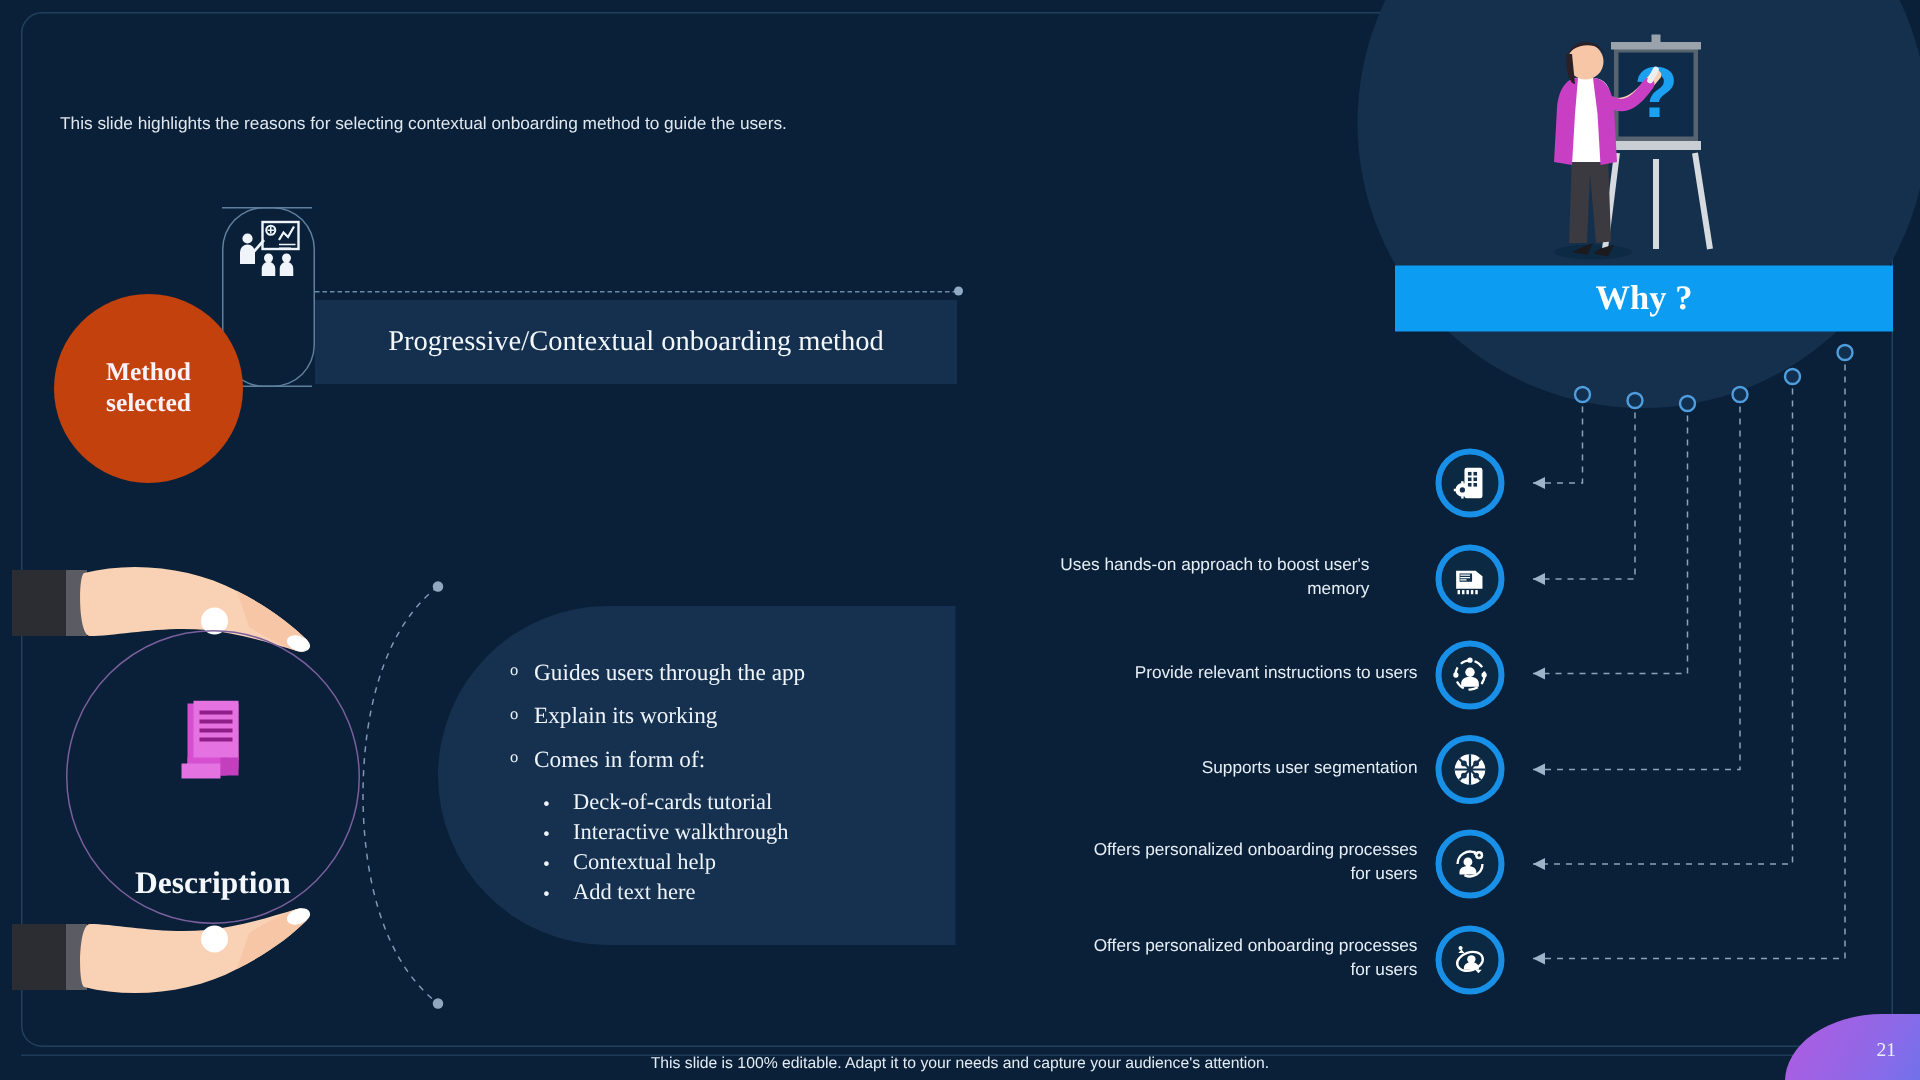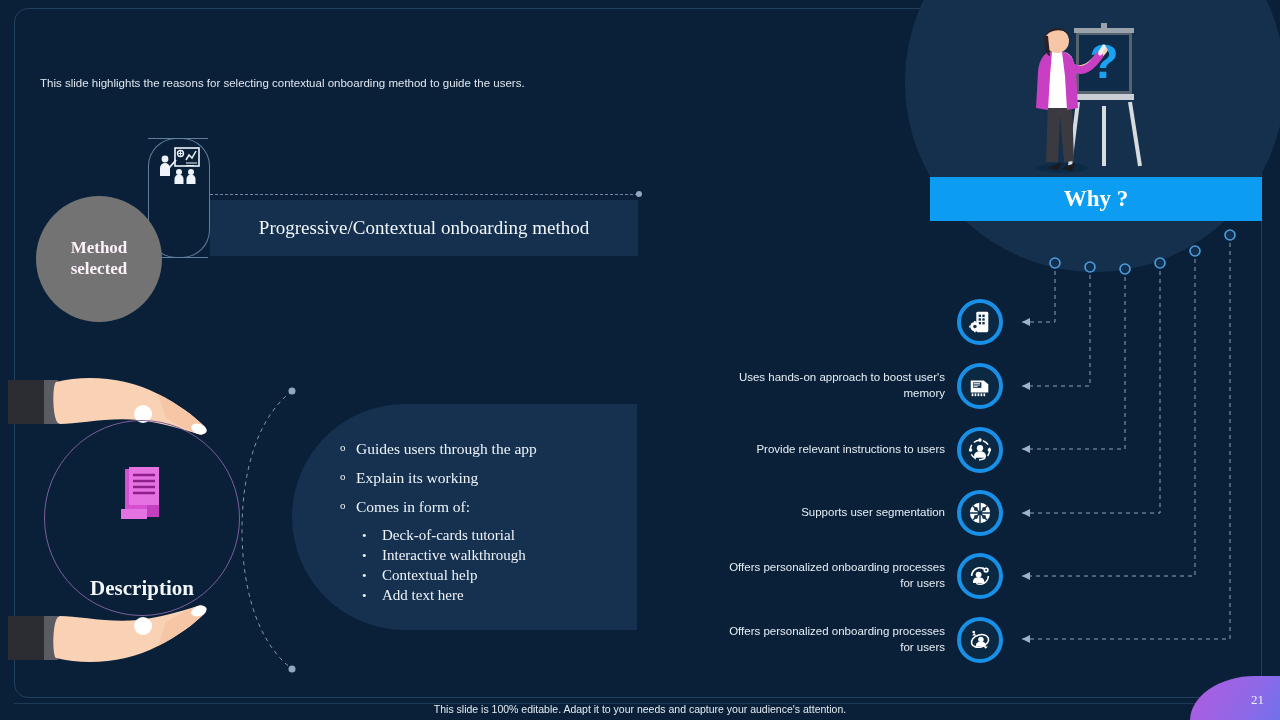--- a/index.html
+++ b/index.html
@@ -9,21 +9,21 @@
   .slide-border{position:absolute;left:14px;top:8px;width:1248px;height:690px;
     border:1px solid #20405e;border-radius:14px;box-sizing:border-box;pointer-events:none;}
 
   
   .title{position:absolute;left:40px;top:22px;font-family:"Liberation Serif",serif;
     font-size:38px;color:#eef3f8;letter-spacing:.2px;white-space:nowrap;}
   .subtitle{position:absolute;left:40px;top:77px;font-size:11.5px;color:#dfe7ef;white-space:nowrap;}
 
   
   .method-circle{position:absolute;left:36px;top:196px;width:126px;height:126px;border-radius:50%;
-    background:#737373;display:flex;align-items:center;justify-content:center;}
+    background:#c2410c;display:flex;align-items:center;justify-content:center;}
   .method-circle span{font-family:"Liberation Serif",serif;font-size:17px;color:#fdf2fb;
     font-weight:bold;text-align:center;line-height:1.22;}
   .icon-bracket{position:absolute;left:148px;top:138px;width:60px;height:120px;
     border:1px solid #5f7f9e;border-right:none;border-radius:28px 0 0 28px;box-sizing:border-box;}
   .icon-bracket2{position:absolute;left:148px;top:138px;width:62px;height:120px;
     border:1px solid #5f7f9e;border-left:none;border-radius:0 28px 28px 0;box-sizing:border-box;}
   .method-icon{position:absolute;left:155px;top:146px;width:46px;height:40px;}
   .dash-top{position:absolute;left:210px;top:194px;width:428px;height:0;
     border-top:1px dashed #6b8aa8;}
   .dash-top-dot{position:absolute;left:636px;top:191px;width:6px;height:6px;border-radius:50%;
@@ -276,21 +276,21 @@
         </g>
         <circle cx="7.5" cy="18" r="5" fill="#ffffff"></circle>
         <circle cx="7.5" cy="18" r="1.9" fill="#12324f"></circle>
         <g stroke="#ffffff" stroke-width="1.8">
           <path d="M7.5 11.8v1.6M7.5 22.6v1.6M1.3 18h1.6M12.1 18h1.6"></path>
         </g>
       </svg>
     </div>
   </div>
 
-  <div class="r-row" style="left:700px;top:363px;width:303px;">
+  <div class="r-row" style="left:700px;top:363px;width:303px;gap:32px;">
     <div class="r-text">Uses hands-on approach to boost user's memory</div>
     <div class="r-badge">
       <svg viewBox="0 0 26 26" width="24" height="24">
         <path d="M3 7h14l5 4v9H3z" fill="#ffffff"></path>
         <rect x="5.5" y="9" width="9" height="6" fill="#12324f"></rect>
         <path d="M6 10.2h7M6 12h7M6 13.6h4.5" stroke="#ffffff" stroke-width="0.9"></path>
         <g fill="#ffffff">
           <rect x="4" y="21" width="1.8" height="3"></rect>
             <rect x="7.2" y="21" width="1.8" height="3"></rect>
           <rect x="10.4" y="21" width="1.8" height="3"></rect>

